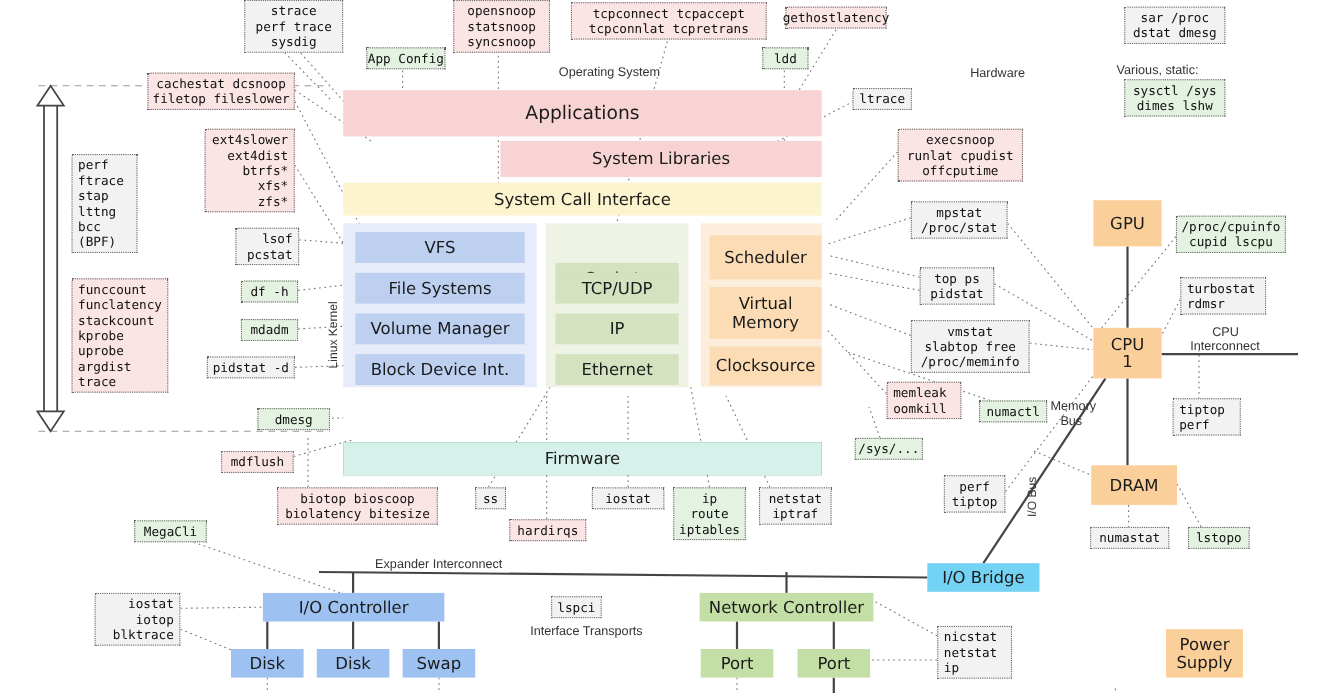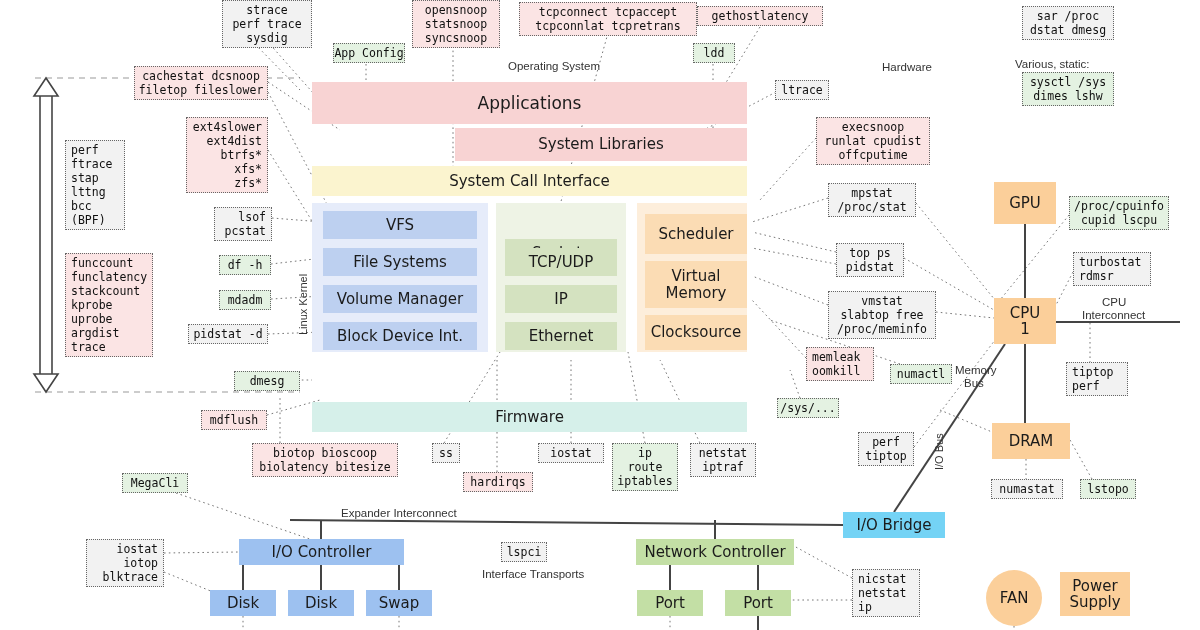--- a/index.html
+++ b/index.html
@@ -210,21 +210,21 @@
 
   <div id="notes-layer">
       <div class="note n-gray ta-c" style="left: 222px; top: 0px; width: 90px; min-height: 40px;">strace
 perf trace
 sysdig</div>
       <div class="note n-pink ta-c" style="left: 412px; top: 0px; width: 88px; min-height: 40px;">opensnoop
 statsnoop
 syncsnoop</div>
       <div class="note n-pink ta-c" style="left: 519px; top: 2px; width: 178px; min-height: 30px;">tcpconnect tcpaccept
 tcpconnlat tcpretrans</div>
-      <div class="note n-pink ta-c" style="left: 697px; top: 6px; width: 126px; min-height: 20px;">gethostlatency</div>
+      <div class="note n-pink ta-c" style="left: 714px; top: 6px; width: 92px; min-height: 20px;">gethostlatency</div>
       <div class="note n-gray ta-c" style="left: 1022px; top: 6px; width: 92px; min-height: 30px;">sar /proc
 dstat dmesg</div>
       <div class="note n-green ta-c" style="left: 1022px; top: 72px; width: 92px; min-height: 30px;">sysctl /sys
 dimes lshw</div>
       <div class="note n-green ta-c" style="left: 333px; top: 43px; width: 72px; min-height: 20px;">App Config</div>
       <div class="note n-green ta-c" style="left: 693px; top: 43px; width: 42px; min-height: 20px;">ldd</div>
       <div class="note n-pink ta-c" style="left: 134px; top: 66px; width: 134px; min-height: 30px;">cachestat dcsnoop
 filetop fileslower</div>
       <div class="note n-gray ta-c" style="left: 775px; top: 80px; width: 54px; min-height: 20px;">ltrace</div>
       <div class="note n-pink ta-c" style="left: 816px; top: 117px; width: 114px; min-height: 42px;">execsnoop
@@ -303,14 +303,13 @@
       <div class="cap" style="left: 1102px; top: 296px;">CPU</div>
       <div class="cap" style="left: 1082px; top: 309px;">Interconnect</div>
       <div class="cap" style="left: 955px; top: 364px;">Memory</div>
       <div class="cap" style="left: 964px; top: 377px;">Bus</div>
       <div class="cap" style="left: 341px; top: 507px;">Expander Interconnect</div>
       <div class="cap" style="left: 482px; top: 568px;">Interface Transports</div>
       <div class="cap cap-rot" style="left: 297px; top: 335px;">Linux Kernel</div>
       <div class="cap cap-rot" style="left: 933px; top: 470px;">I/O Bus</div>
     </div>
 
-  <div class="circ" id="fan-node" style="left: 986px; top: 570px; width: 56px; height: 56px;">FAN</div>
 </div>
 
 </body></html>

